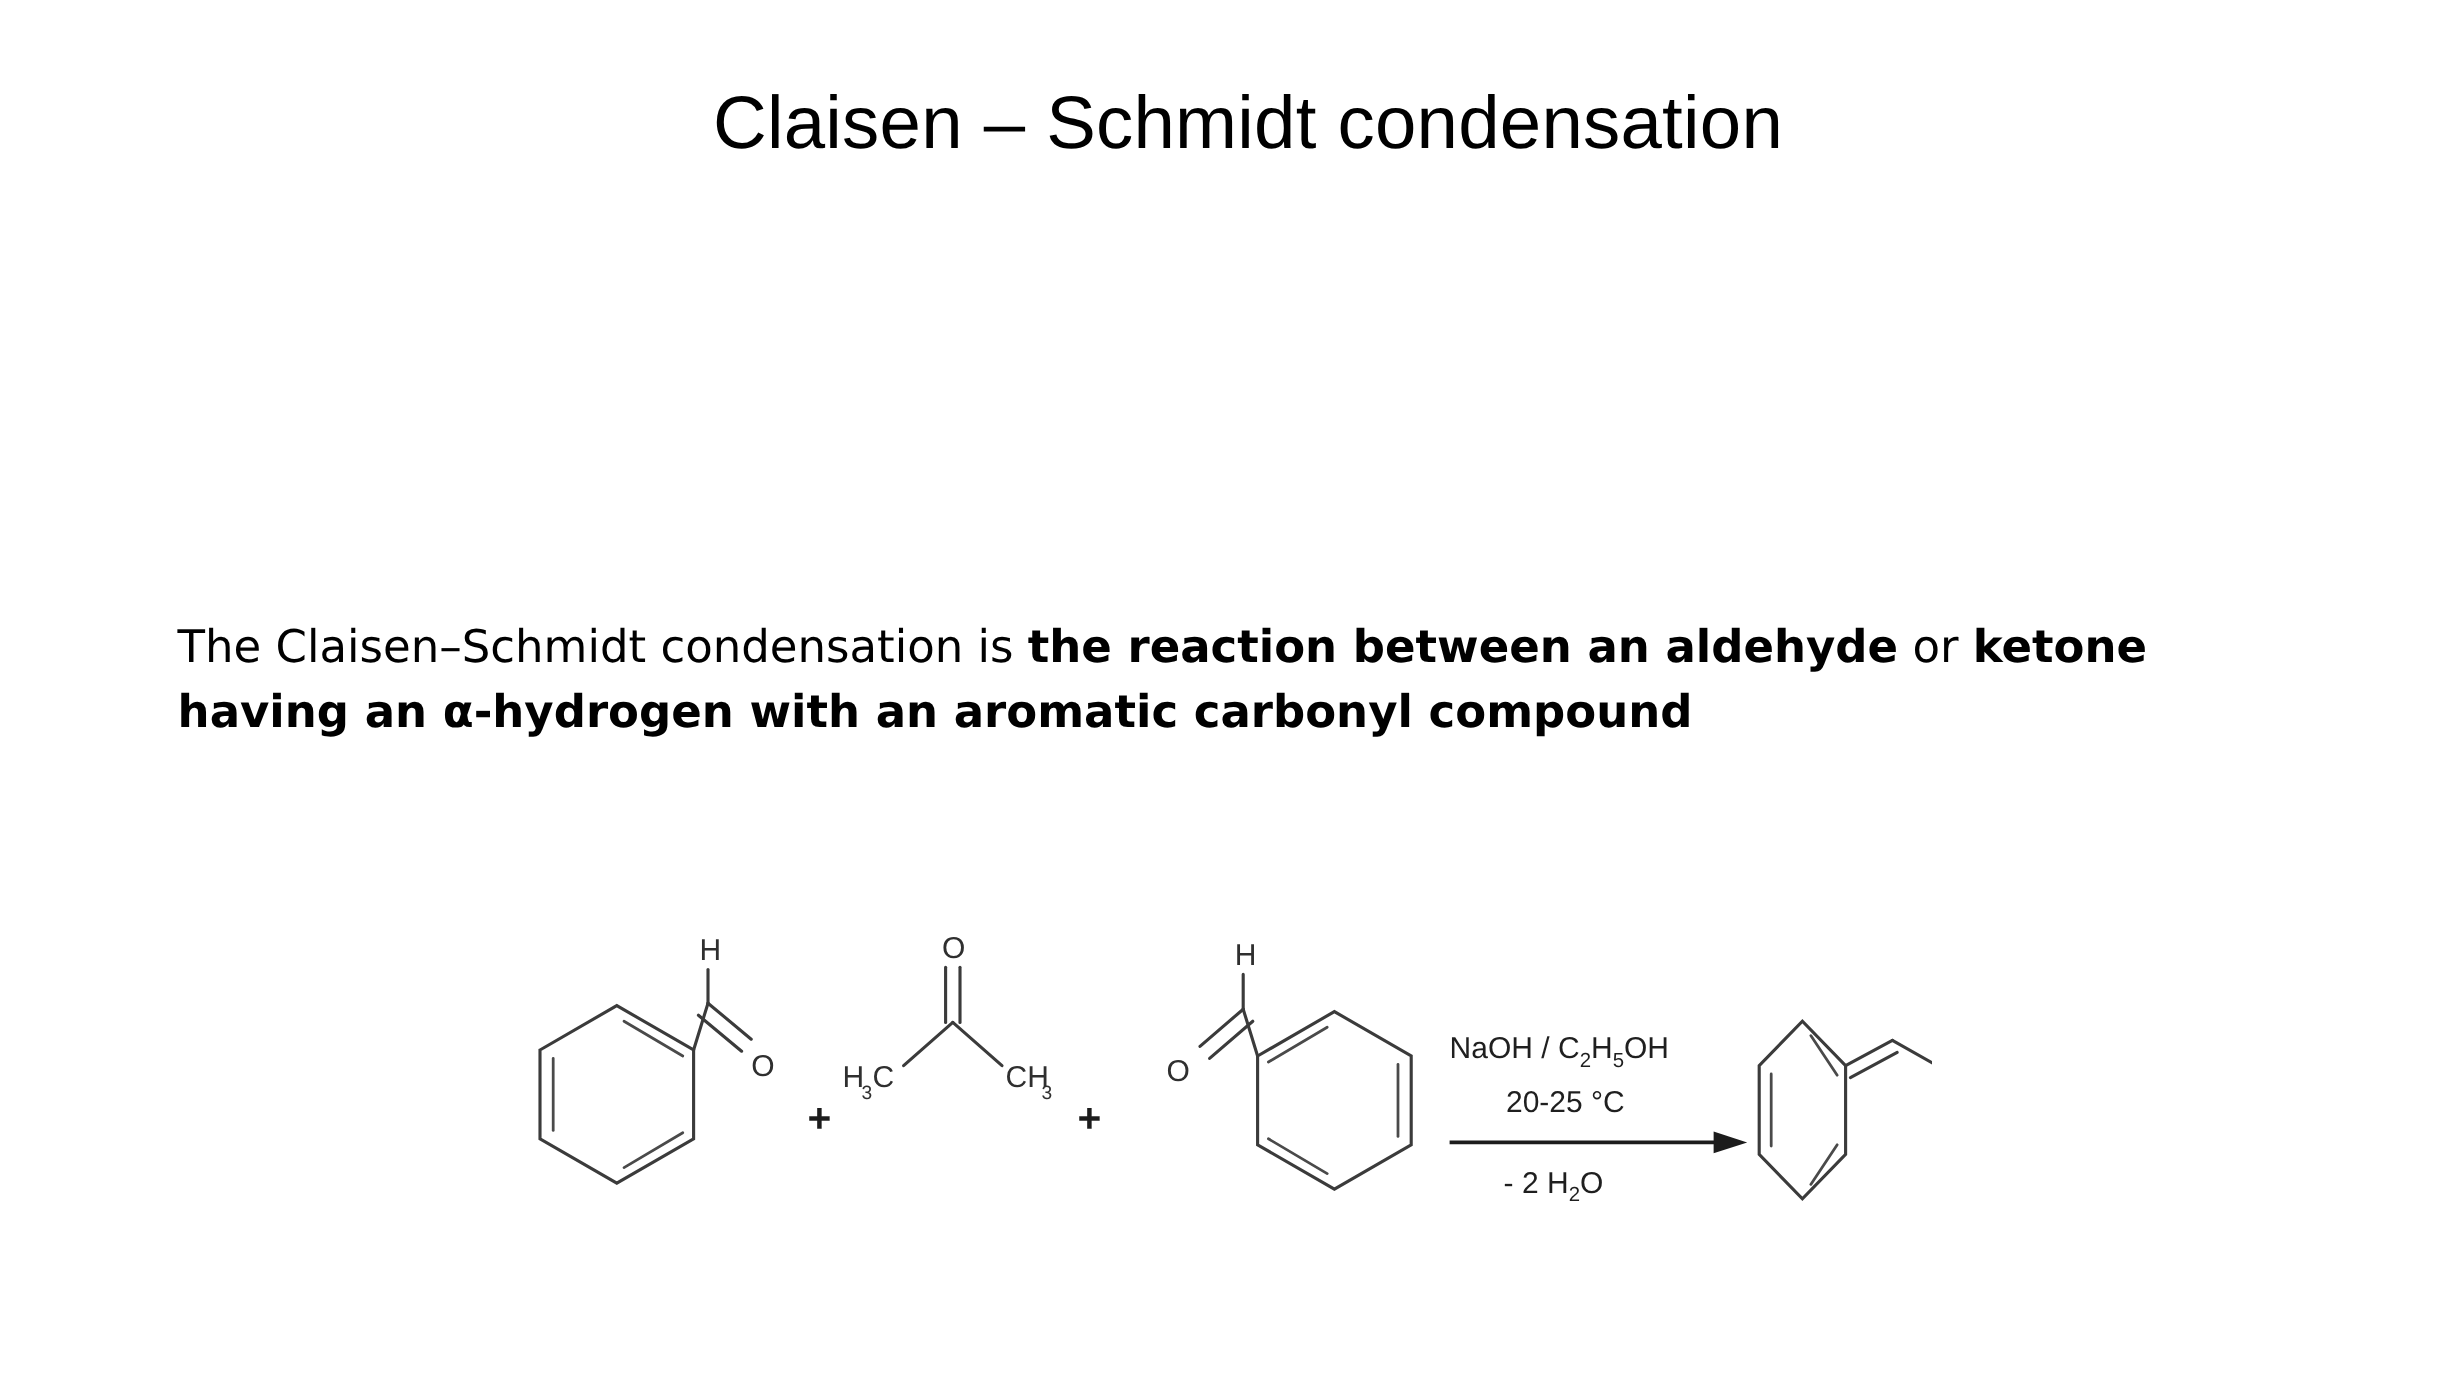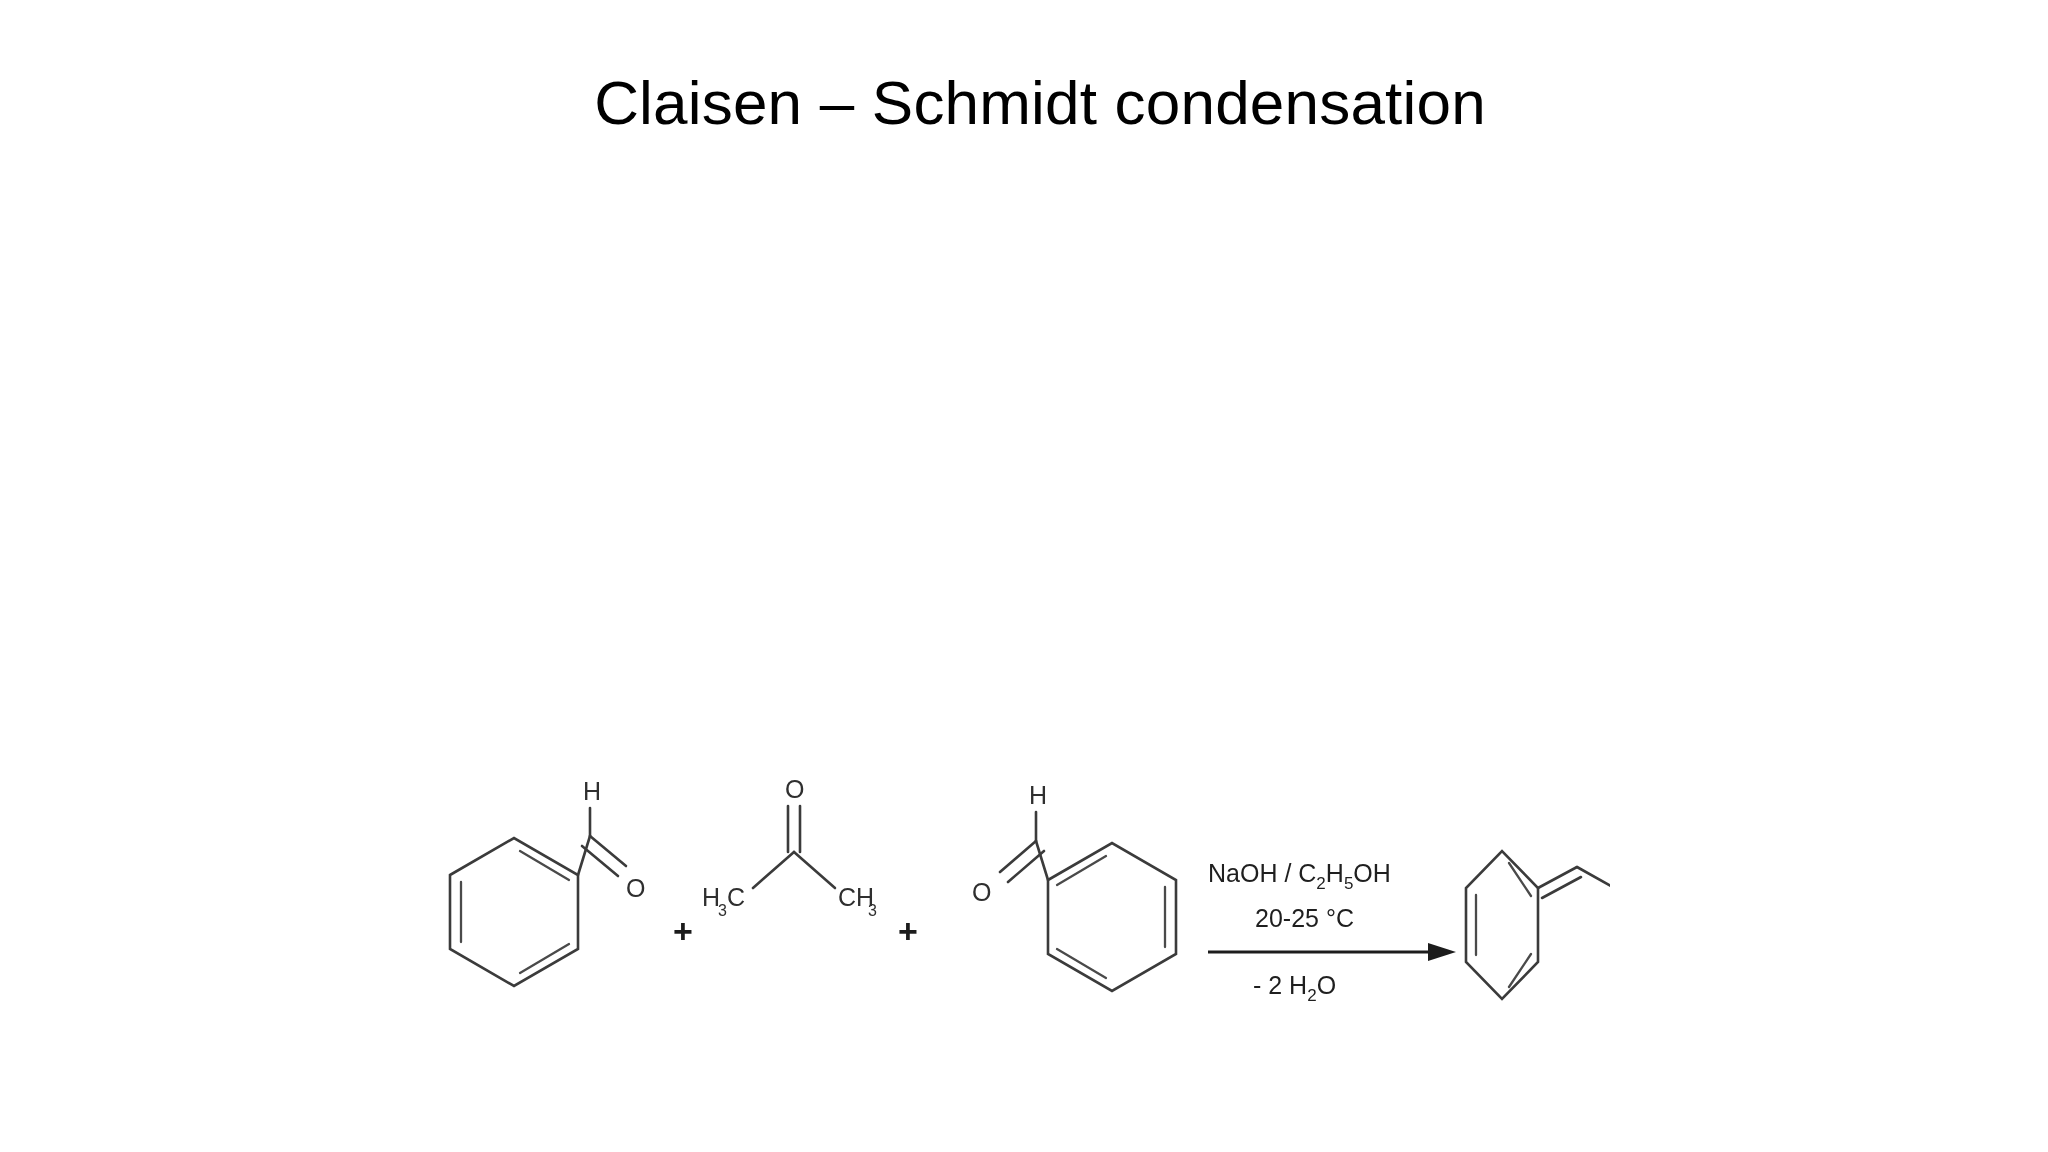--- a/index.html
+++ b/index.html
@@ -135,20 +135,23 @@
   }
 </style>
 </head>
 <body>
 
 <div class="slide">
 
   <div class="slide-title">Claisen – Schmidt condensation</div>
 
 
+  <div class="body-block" id="para-two">
+    <p class="para"><span>The Claisen–Schmidt condensation is </span><b>the reaction between an aldehyde</b><span> or </span><b>ketone having an α-hydrogen with an aromatic carbonyl compound</b></p>
+  </div>
 
   <div class="scheme">
     <svg viewBox="0 0 1180 400" xmlns="http://www.w3.org/2000/svg" aria-hidden="true">
 
       <g>
 
         <polygon class="bond" points="20,175 84,138 148,175 148,249 84,286 20,249"></polygon>
 
         <line class="bond-thin" x1="31" y1="182" x2="31" y2="242"></line>
         <line class="bond-thin" x1="90" y1="151" x2="139" y2="180"></line>

